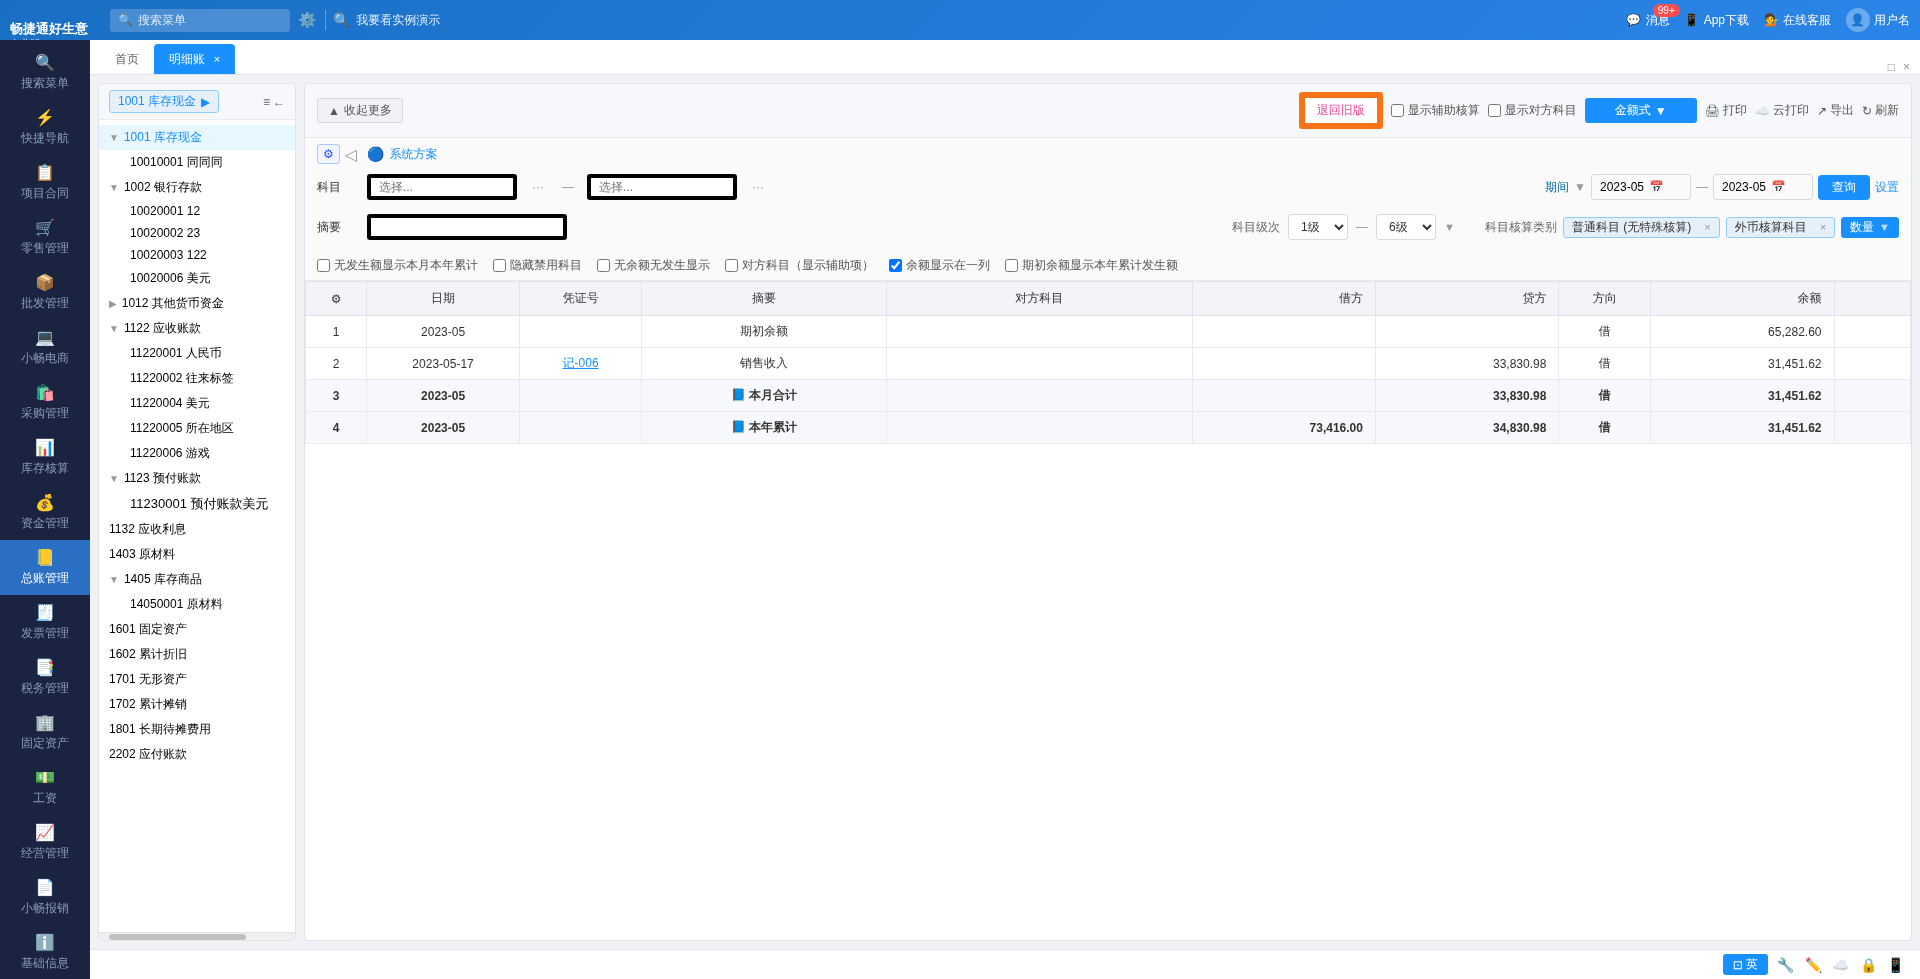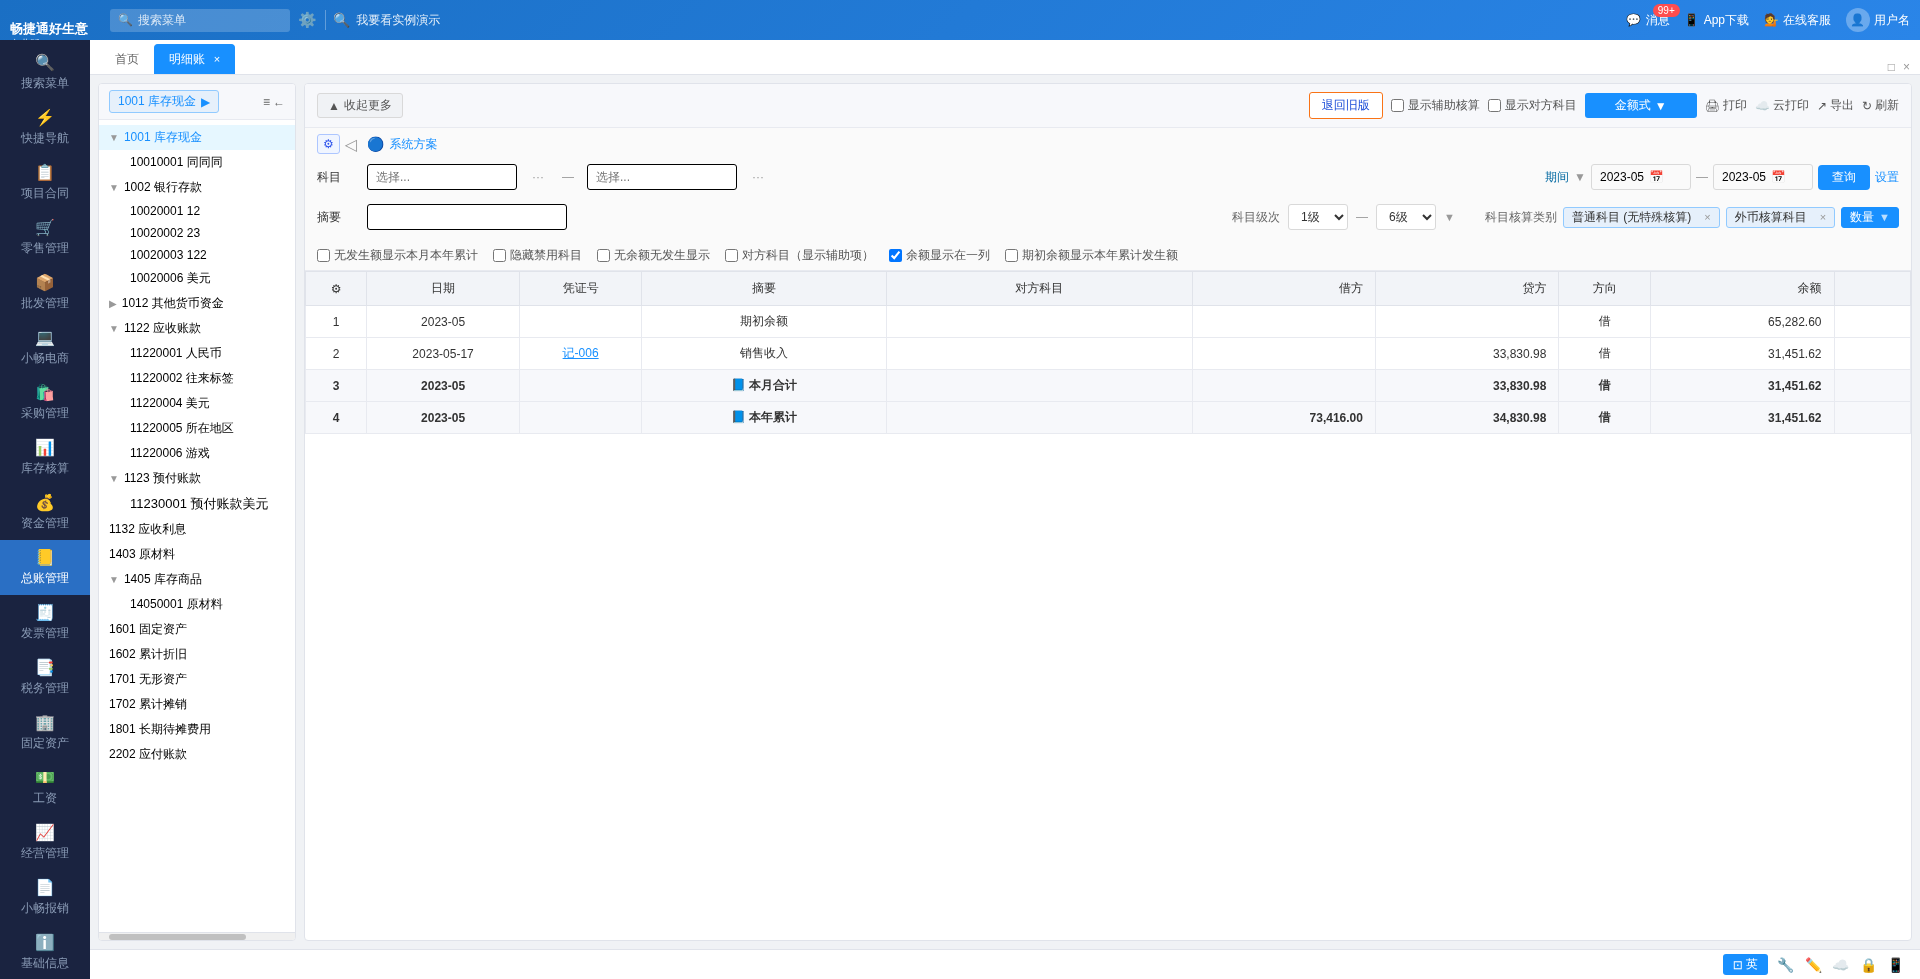--- a/index.html
+++ b/index.html
@@ -165,21 +165,21 @@
       gap: 8px;
       border-bottom: 1px solid #e8eaf0;
       background: #f7f8fb;
       flex-shrink: 0;
     }
     .checkbox-item { display: flex; align-items: center; gap: 4px; color: #555; }
     .filter-row { display: flex; align-items: center; gap: 10px; margin-bottom: 8px; }
     .filter-row:last-child { margin-bottom: 0; }
     .filter-label { color: #333; font-size: 12px; width: 40px; flex-shrink: 0; }
     .filter-input {
-      border: 1px solid #000000;
+      border: 4px solid #000000;
       border-radius: 3px;
       padding: 3px 8px;
       font-size: 12px;
       color: #999;
       height: 26px;
       outline: none;
       min-width: 150px;
     }
     .filter-select {
       border: 1px solid #d9d9d9;
@@ -253,21 +253,21 @@
     }
     .status-bar-right { margin-left: auto; display: flex; align-items: center; gap: 10px; }
     .status-btn { background: #1890ff; color: white; border: none; border-radius: 3px; padding: 2px 10px; font-size: 12px; cursor: pointer; display: flex; align-items: center; gap: 3px; }
 
     
     ::-webkit-scrollbar { width: 6px; height: 6px; }
     ::-webkit-scrollbar-track { background: #f1f1f1; }
     ::-webkit-scrollbar-thumb { background: #c1c1c1; border-radius: 3px; }
     .expand-btn { background: #f0f2f5; border: 1px solid #d9d9d9; border-radius: 3px; padding: 3px 10px; cursor: pointer; font-size: 12px; display: flex; align-items: center; gap: 4px; color: #555; }
     .number-format-btn { background: #1890ff; color: white; border: none; border-radius: 3px; padding: 4px 30px; font-size: 12px; cursor: pointer; display: flex; align-items: center; gap: 4px; }
-    .return-btn { background: white; color: #1d4ed8; border: 1px solid #f97316; border-radius: 3px; padding: 4px 12px; font-size: 12px; cursor: pointer; }
+    .return-btn { background: white; color: #ec4899; border: 6px solid #f97316; border-radius: 3px; padding: 4px 12px; font-size: 12px; cursor: pointer; }
     .icon-btn { color: #555; cursor: pointer; display: flex; align-items: center; gap: 3px; font-size: 12px; }
   </style>
 </head>
 <body>
 
 <div class="top-bar">
   <div class="top-bar-logo">
     <div>
       <div class="top-bar-logo-text">畅捷通好生意</div>
       <div class="top-bar-logo-sub">专业版</div>

